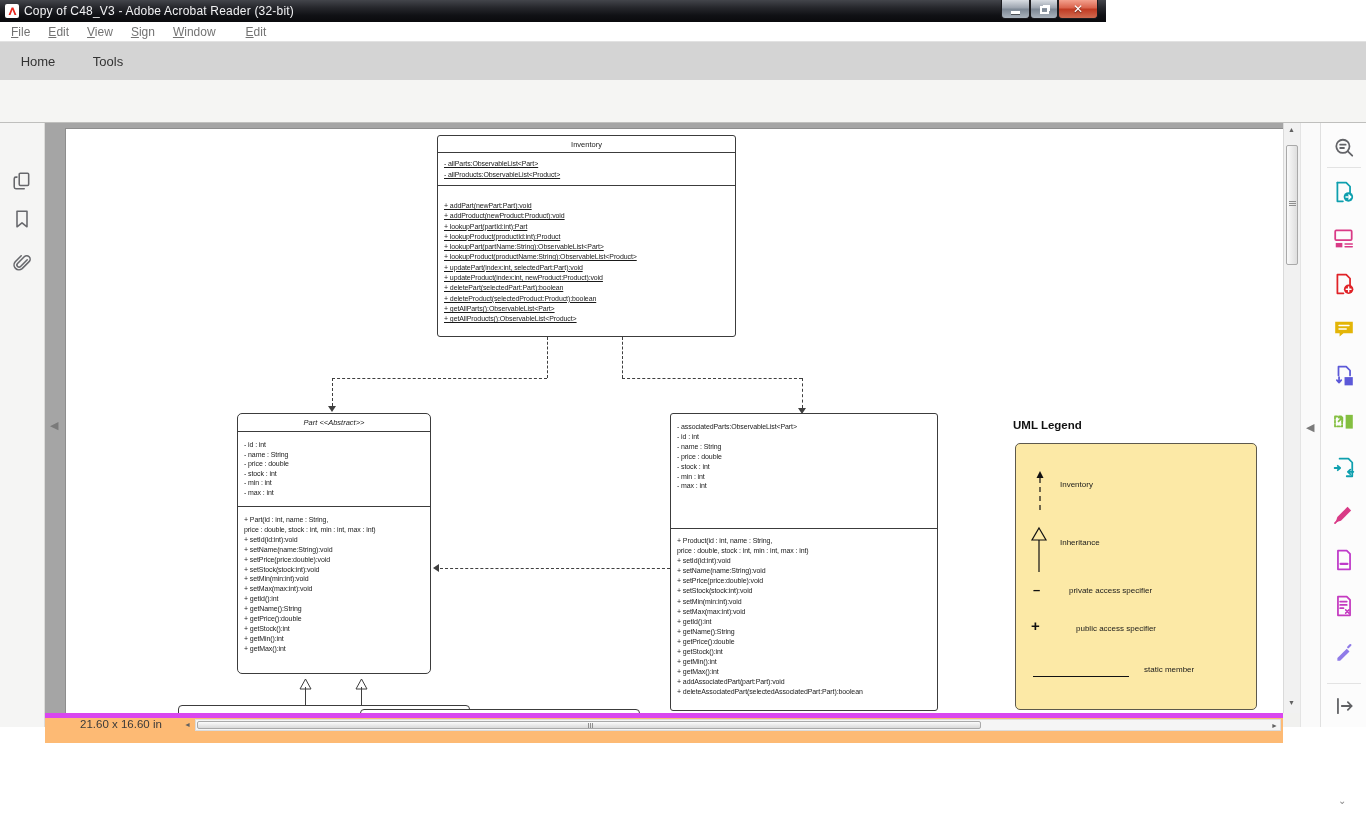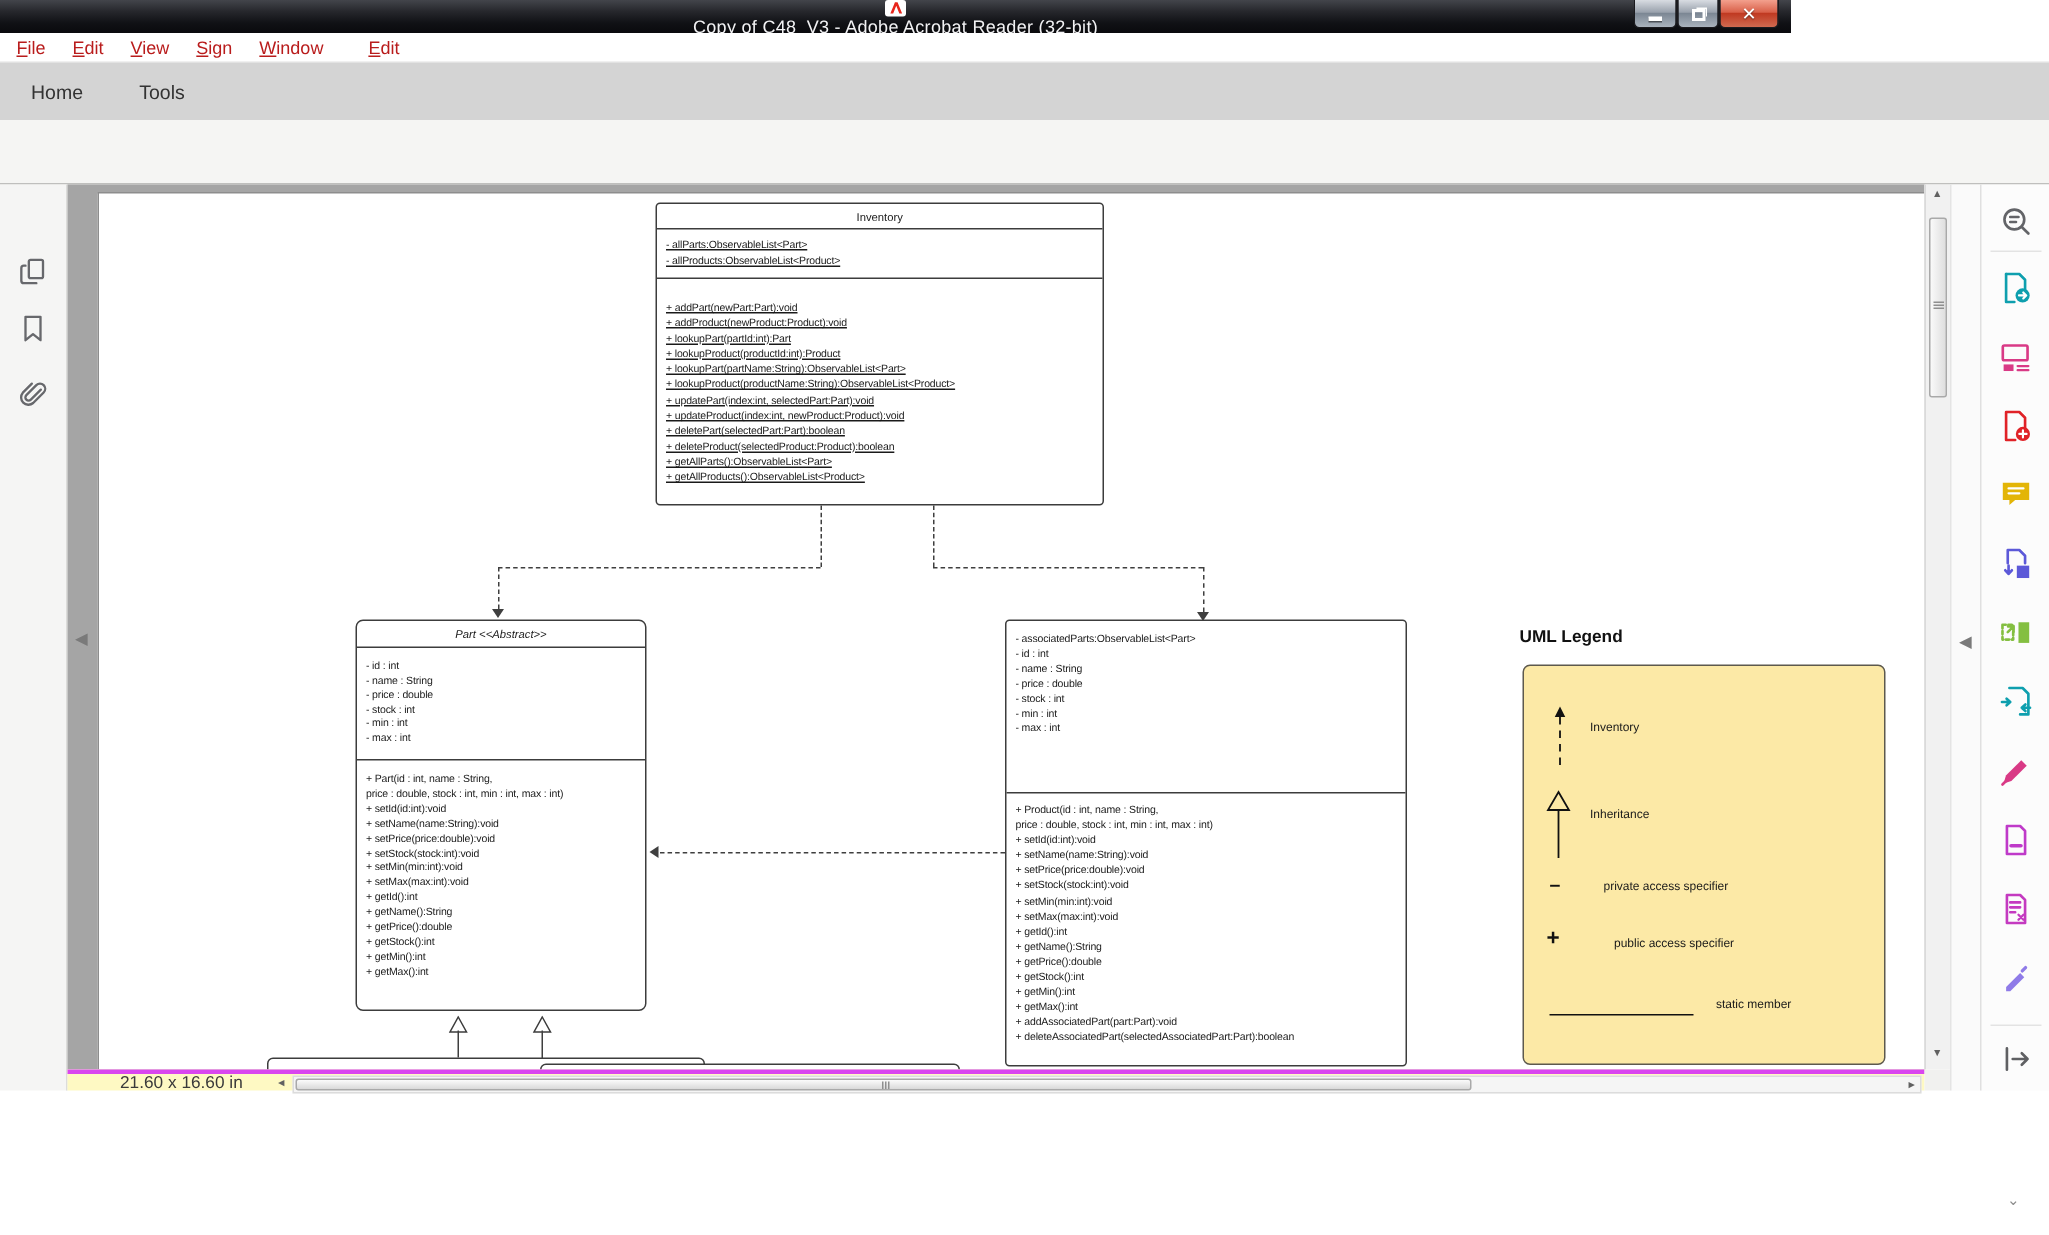--- a/index.html
+++ b/index.html
@@ -1,39 +1,39 @@
 <!DOCTYPE html>
 <html><head>
 <meta charset="utf-8">
 <style>
   * { margin:0; padding:0; box-sizing:border-box; }
   html,body { background:#fff; }
   body { font-family:"Liberation Sans","DejaVu Sans",sans-serif; }
   #app { position:relative; width:1366px; height:823px; background:#fff; overflow:hidden; }
 
   
-  .titlebar { position:absolute; left:0; top:0; width:1194px; height:22px;
+  .titlebar { position:absolute; left:0; top:0; width:1106px; height:22px;
     background:linear-gradient(180deg,#43454b 0%,#26272c 35%,#101115 70%,#0a0a0d 100%);
-    color:#f2f2f4; font-size:12px; display:flex; align-items:center;flex-direction:column; }
+    color:#f2f2f4; font-size:12px; display:flex; align-items:center; }
   .pdf-logo { width:14px; height:14px; background:#fff; border-radius:2px; margin:0 5px 0 5px;
     display:flex; align-items:center; justify-content:center; }
   .titlebar-text { letter-spacing:.2px; }
   .winbtns { position:absolute; right:8px; top:0; display:flex; }
   .winbtn { height:19px; border:1px solid #1b1b1f; border-top:none; border-radius:0 0 4px 4px;
     background:linear-gradient(180deg,#d8dce2 0%,#9aa2ad 45%,#7c8794 50%,#aab3bd 100%);
     display:flex; align-items:center; justify-content:center; color:#fff; }
   .winbtn.min { width:29px; } .winbtn.restore { width:28px; }
   .winbtn.close { width:40px; background:linear-gradient(180deg,#f3a08d 0%,#d9614a 45%,#c03a22 50%,#d06a50 100%); }
   .minbar { width:9px; height:3px; background:#fff; margin-top:6px; box-shadow:0 1px 0 rgba(0,0,0,.5); }
   .restoreglyph { width:9px; height:8px; border:2px solid #fff; box-shadow:2px -2px 0 -1px #fff; margin-top:1px; }
   .closeglyph { font-size:12px; font-weight:bold; color:#fff; text-shadow:0 1px 1px rgba(0,0,0,.5); }
 
   
   .menubar { position:absolute; left:0; top:22px; width:1366px; height:20px; background:#fff;
-    border-bottom:1px solid #e2e2e2; display:flex; align-items:center; font-size:12px; color:#b91c1c; }
+    border-bottom:1px solid #e2e2e2; display:flex; align-items:center; font-size:12px; color:#737373; }
   .menu-item { display:inline-block; padding:0 9px; }
   .menu-item::first-letter { text-decoration:underline; }
   .menu-item:first-child { margin-left:2px; }
   .menu-item:last-child { margin-left:12px; }
 
   
   .tabbar { position:absolute; left:0; top:42px; width:1366px; height:38px; background:#d4d4d4; }
   .tab { position:absolute; top:0; height:38px; display:flex; align-items:center; justify-content:center;
     font-size:13px; color:#333; }
   .tab.home  { left:10px;  width:56px; }
@@ -111,22 +111,22 @@
   .collapse { position:absolute; font-size:11px; color:#7a7a7a; }
 
   .rightpanel { position:absolute; left:1320px; top:123px; width:46px; height:604px; background:#fcfcfc;
     border-left:1px solid #e0e0e0; }
   .rp-icon { position:absolute; left:12px; width:22px; height:22px; }
   .rp-icon svg { width:100%; height:100%; fill:none; stroke-width:1.6; stroke-linecap:round; stroke-linejoin:round; }
   .rp-sep { position:absolute; left:6px; width:34px; height:1px; background:#e3e3e3; }
   .rp-chev { position:absolute; left:17px; top:672px; font-size:10px; color:#8a8a8a; }
 
   
-  .bottombar { position:absolute; left:45px; top:713px; width:1238px; height:14px; background:#fef9c3;
-    border-top:3px solid #d946ef; }
+  .bottombar { position:absolute; left:45px; top:713px; width:1238px; height:30px; background:#fdba74;
+    border-top:5px solid #d946ef; }
   .dims { position:absolute; left:35px; top:0px; font-size:11.5px; color:#3a3a3a; }
   .htrack { position:absolute; left:150px; top:1px; width:1086px; height:12px; background:#f5f5f5;
     border:1px solid #dcdcdc; }
   .hthumb { position:absolute; left:1px; top:1px; width:784px; height:8px;
     background:linear-gradient(180deg,#fbfbfb,#d9d9d9); border:1px solid #a9a9a9; border-radius:2px; }
   .hgrip { position:absolute; left:390px; top:1px; height:5px; width:0;
     border-left:1px solid #8f8f8f; box-shadow:2px 0 0 #8f8f8f, 4px 0 0 #8f8f8f; }
   .corner { position:absolute; left:1283px; top:713px; width:17px; height:14px; background:#f1f1ef; }
 </style>
 </head>

